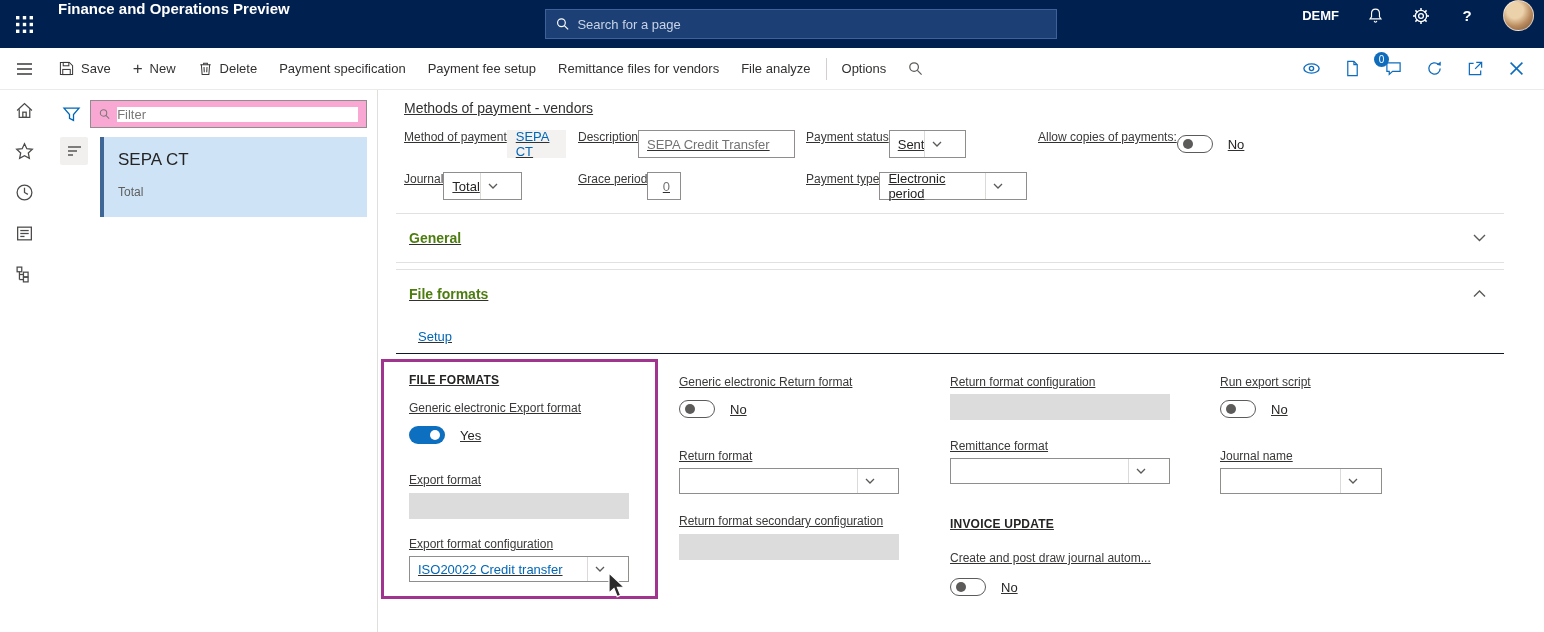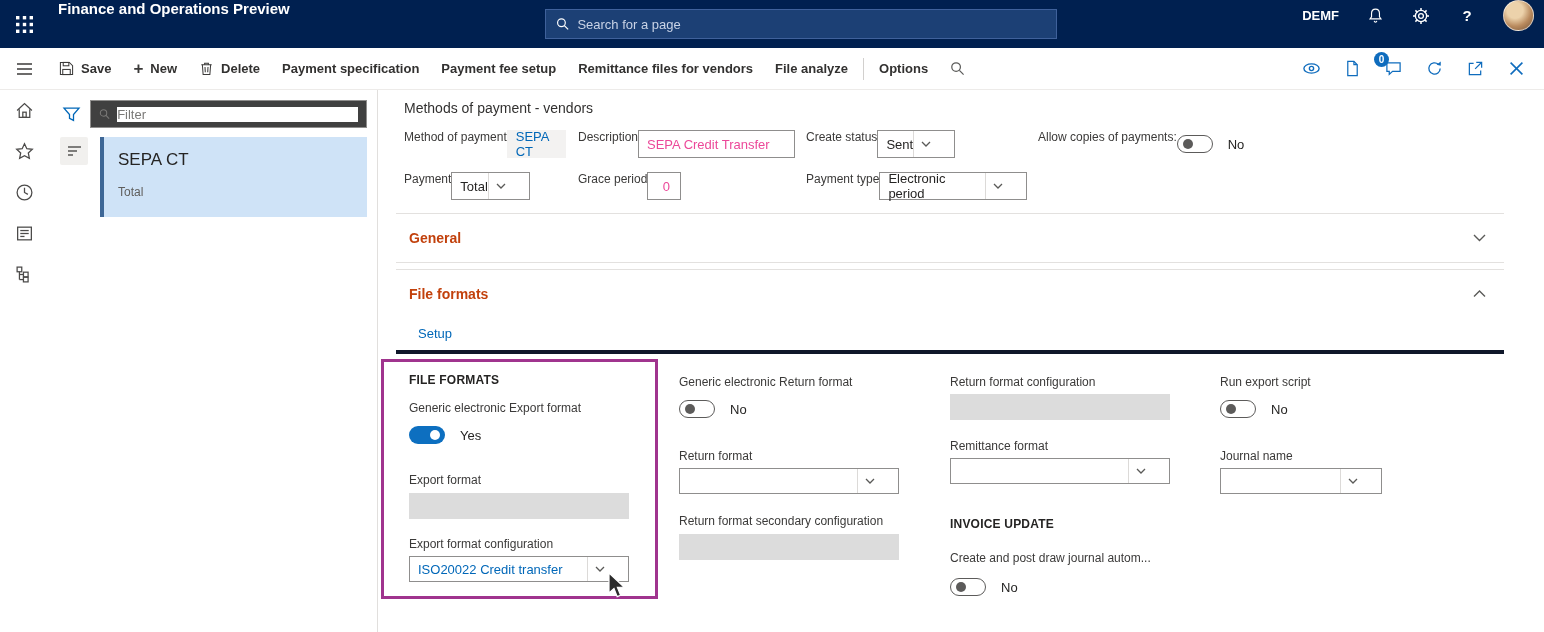--- a/index.html
+++ b/index.html
@@ -19,88 +19,88 @@
   .topbar-right { margin-left:auto; display:flex; align-items:center; gap:26px; padding-right:10px; }
   .company { font-size:13px; font-weight:bold; cursor:pointer; }
   .tb-icon { width:20px; height:20px; display:flex; align-items:center; justify-content:center; cursor:pointer; }
   .help-glyph { font-size:15px; font-weight:bold; color:#fff; }
   .avatar { width:31px; height:31px; border-radius:50%;
     background:radial-gradient(circle at 38% 32%, #ecd2ab 0 30%, #b98a5e 60%, #6e4f35 100%);
     border:1px solid rgba(255,255,255,.6); cursor:pointer; }
 
   
   .cmdbar { height:42px; display:flex; align-items:center; font-size:13px; color:#323130;
-    border-bottom:1px solid #edebe9;font-weight:bold; }
+    border-bottom:1px solid #edebe9; }
   .rail-cell { width:48px; display:flex; justify-content:center; flex:0 0 48px; }
   .cmd-btn { display:flex; align-items:center; gap:7px; padding:0 11px; height:42px; cursor:pointer; white-space:nowrap; }
   .plus-glyph { font-size:17px; line-height:1; color:#3b3a39; }
   .cmd-div { width:1px; height:22px; background:#d2d0ce; margin:0 4px; }
   .cmd-right { margin-left:auto; display:flex; align-items:center; gap:21px; padding-right:18px; }
   .cmd-icon { position:relative; width:20px; height:20px; display:flex; align-items:center; justify-content:center; cursor:pointer; }
   .badge { position:absolute; top:-7px; left:-9px; min-width:15px; height:15px; border-radius:50%;
     background:#0f6cbd; color:#fff; font-size:10px; display:flex; align-items:center; justify-content:center; }
 
   
   .shell { display:flex; height:542px; }
   .navrail { width:48px; flex:0 0 48px; display:flex; flex-direction:column; align-items:center; }
   .rail-item { height:41px; width:48px; display:flex; align-items:center; justify-content:center; cursor:pointer; }
 
   .leftpanel { width:330px; flex:0 0 330px; border-right:1px solid #e1dfdd; padding-top:10px; }
   .filter-row { display:flex; align-items:center; padding:0 10px 0 14px; gap:9px; }
-  .filter-input { flex:1; height:28px; border:1px solid #8f8e8d; background:#404040;
+  .filter-input { flex:1; height:28px; border:1px solid #8f8e8d; background:#f9a8d4;
     display:flex; align-items:center; gap:7px; padding:0 8px; }
   .filter-input input { border:none; outline:none; font-size:13px; width:100%; color:#323130; }
   .filter-input input::placeholder { color:#7a7977; }
   .panel-body { display:flex; margin-top:9px; }
   .panel-tools { width:52px; flex:0 0 52px; display:flex; justify-content:center; align-items:flex-start; }
   .sort-btn { width:28px; height:28px; background:#f1f0ee; border-radius:2px; display:flex;
     align-items:center; justify-content:center; cursor:pointer; }
   .record-list { flex:1; padding-right:10px; }
   .record { background:#cfe3f7; border-left:4px solid #3e6796; height:80px; padding:13px 12px 10px 14px; cursor:pointer; }
   .record-title { font-size:17px; color:#252423; }
   .record-sub { font-size:12px; color:#5f5e5c; margin-top:15px; }
 
   
-  .content { flex:1; padding:10px 0 0 4px; position:relative; overflow:hidden; }
+  .content { flex:1; padding:10px 0 0 4px; position:relative; overflow:hidden;text-decoration:underline; }
   .page-title { margin-left:22px; font-size:14px; color:#323130; }
 
   .hdr-grid { margin:14px 0 0 22px; }
   .hdr-row { display:flex; }
   .hdr-row + .hdr-row { margin-top:14px; }
   .f { display:flex; flex-direction:row; }
   .f > label { font-size:12px; color:#3b3a39; margin-bottom:5px; white-space:nowrap; }
   .w162{width:162px} .w217{width:217px} .w164{width:164px} .w221{width:221px} .w103{width:103px} .w220{width:220px}
   .mr12{margin-right:12px} .mr11{margin-right:11px} .ml68{margin-left:68px} .ml125{margin-left:125px}
 
   .ctrl { height:28px; border:1px solid #8f8e8d; background:#fff; display:flex; align-items:center;
     font-size:13px; color:#252423; padding-left:8px; }
   .ctrl.ro { background:#f3f2f1; border-color:#f3f2f1; }
-  .ctrl input { border:none; outline:none; font-size:13px; width:100%; color:#ec4899; }
+  .ctrl input { border:none; outline:none; font-size:13px; width:100%; color:#737373; }
   .ctrl input.num { text-align:right; padding-right:2px; }
   .link-text { color:#0067b8; cursor:pointer; }
   .dd { justify-content:space-between; padding-right:16px; cursor:pointer; }
   .dd .chev { width:25px; align-self:stretch; display:flex; align-items:center; justify-content:center;
     border-left:1px solid #dcdad8; }
   .disabled { height:26px; background:#dcdcdc; border:1px solid #dcdcdc; }
 
   .tog-row { display:flex; align-items:center; gap:15px; height:28px; font-size:13px; color:#252423; }
   .tog { position:relative; width:36px; height:18px; border-radius:10px; cursor:pointer; flex:0 0 auto; }
   .tog.on { background:#0d6fc0; }
   .tog.on::after { content:""; position:absolute; width:10px; height:10px; border-radius:50%; background:#fff; top:4px; right:5px; }
   .tog.off { background:#fff; border:1px solid #5c5b5a; }
   .tog.off::after { content:""; position:absolute; width:10px; height:10px; border-radius:50%; background:#5c5b5a; top:3px; left:5px; }
 
   .section { margin:0 40px 0 14px; border-top:1px solid #e3e1df; border-bottom:1px solid #e3e1df; background:#fff; }
   .section.general { margin-top:13px; }
   .section.ff { margin-top:6px; border-bottom:none; }
   .sec-head { height:48px; display:flex; align-items:center; padding:0 18px 0 13px; cursor:pointer; }
-  .sec-title { font-weight:bold; font-size:14px; color:#c2410c; }
+  .sec-title { font-weight:bold; font-size:14px; color:#4d7c0f; }
   .sec-chev { margin-left:auto; display:flex; }
 
-  .pivot-row { height:36px; border-bottom:4px solid #0f172a; display:flex; align-items:flex-end; padding-left:22px; }
+  .pivot-row { height:36px; border-bottom:1px solid #0f172a; display:flex; align-items:flex-end; padding-left:22px; }
   .pivot { color:#0067b8; font-size:13px; padding-bottom:9px; cursor:pointer; }
 
   .ff-grid { display:flex; margin-top:5px; align-items:flex-start; }
   .hl-box { margin-left:-15px; width:277px; flex:0 0 277px; border:3px solid #a0348e; padding:11px 24px 14px 25px; }
   .group-title { font-weight:bold; font-size:12px; color:#252423; letter-spacing:.2px; }
   .fld-label { font-size:12px; color:#3b3a39; white-space:nowrap; }
   .mt14{margin-top:14px} .mt24{margin-top:24px} .mt18{margin-top:18px} .mt6{margin-top:6px} .mt5{margin-top:5px}
   .mt26{margin-top:26px} .mt20{margin-top:20px} .mt19{margin-top:19px} .mt33{margin-top:33px} .mt8{margin-top:8px}
   .ff-col { padding-top:16px; }
   .ff-col.c2 { margin-left:21px; width:220px; }
@@ -354,41 +354,41 @@
             <span class="link-text">SEPA CT</span>
           </div>
         </div>
         <div class="f w217 mr11">
           <label>Description</label>
           <div class="ctrl">
             <input value="SEPA Credit Transfer" style="">
           </div>
         </div>
         <div class="f w164">
-          <label>Create status</label>
+          <label>Payment status</label>
           <div class="ctrl dd">
             <span>Sent</span>
             <span class="chev">
                 <svg width="10" height="6" viewBox="0 0 10 6" fill="none" stroke="#5a5a58" stroke-width="1.3">
                   <polyline points="1,1 5,5 9,1"></polyline>
                 </svg>
               </span>
           </div>
         </div>
         <div class="f ml68">
           <label>Allow copies of payments:</label>
           <div class="tog-row">
             <span class="tog off"></span>
             <span>No</span>
           </div>
         </div>
       </div>
       <div class="hdr-row">
         <div class="f w162 mr12">
-          <label>Payment</label>
+          <label>Journal</label>
           <div class="ctrl dd">
             <span>Total</span>
             <span class="chev">
                 <svg width="10" height="6" viewBox="0 0 10 6" fill="none" stroke="#5a5a58" stroke-width="1.3">
                   <polyline points="1,1 5,5 9,1"></polyline>
                 </svg>
               </span>
           </div>
         </div>
         <div class="f w103">

